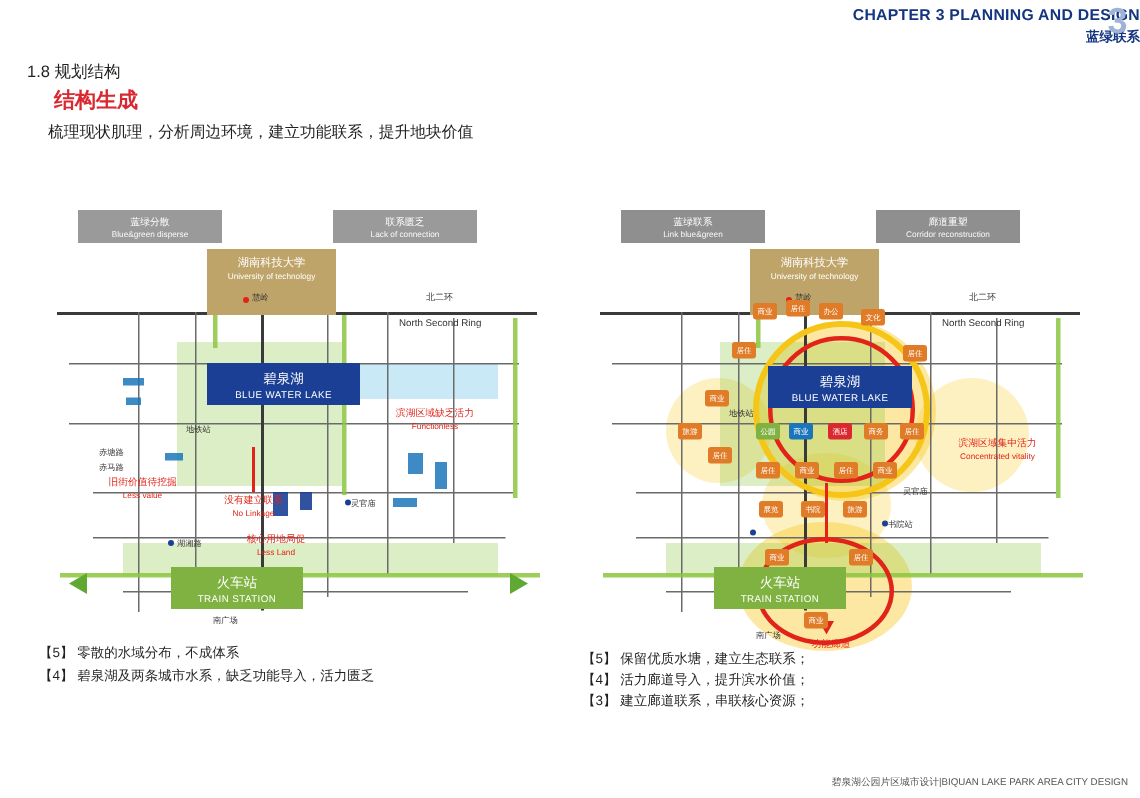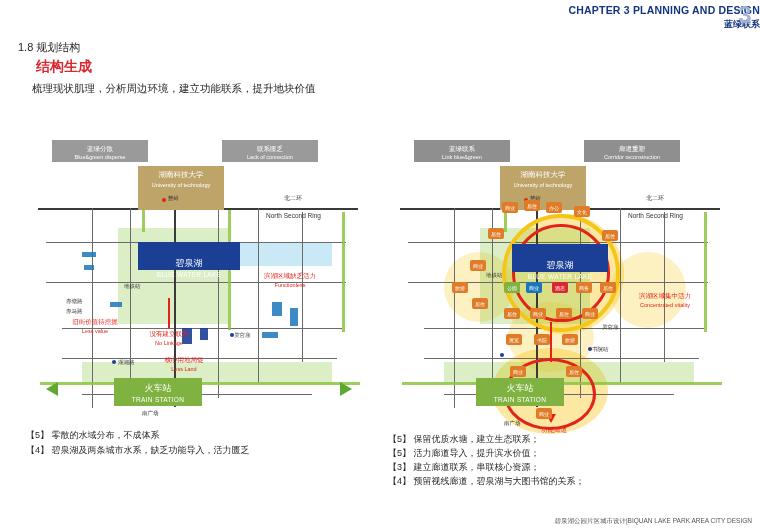--- a/index.html
+++ b/index.html
@@ -34,21 +34,21 @@
   .tag{
     position:absolute;box-sizing:border-box;text-align:center;
     font-size:6.5px;line-height:9px;color:#ffffff;padding-top:4px;
   }
   .tag .en{font-size:5.5px;opacity:.95;display:block;}
   .tag.gray{background:#9a9a9a;}
   .tag.gray2{background:#8f8f8f;}
 
   .blue-box{
     position:absolute;background:#1b3f94;color:#fff;text-align:center;
-    font-size:9px;line-height:11px;padding-top:16px;box-sizing:border-box;
+    font-size:9px;line-height:11px;padding-top:5px;box-sizing:border-box;
   }
   .blue-box .en{display:block;font-size:6.5px;letter-spacing:.3px;}
   .green-box{
     position:absolute;background:#7fb241;color:#fff;text-align:center;
     font-size:9px;line-height:11px;padding-top:5px;box-sizing:border-box;
   }
   .green-box .en{display:block;font-size:6.5px;letter-spacing:.3px;}
   .khaki-box{
     position:absolute;background:#bfa46a;color:#fff;text-align:center;
     font-size:7.5px;line-height:10px;padding-top:4px;box-sizing:border-box;
@@ -324,21 +324,20 @@
 
       <div class="sm" style="left:102px;top:140px;">地铁站</div>
       <div class="sm" style="left:218px;top:192px;">灵官庙</div>
       <div class="sm" style="left:208px;top:214px;">书院站</div>
       <div class="sm" style="left:120px;top:288px;">南广场</div>
       <div class="dot blue" style="left:116px;top:221px;width:4px;height:4px;"></div>
       <div class="dot blue" style="left:204px;top:215px;width:4px;height:4px;"></div>
 
       <div class="bullets" style="left:4px;top:300px;line-height:14px;">
         <div>【5】 保留优质水塘，建立生态联系；</div>
-        <div>【5】 活力廊道导入，提升滨水价值；</div>
+        <div>【4】 活力廊道导入，提升滨水价值；</div>
         <div>【3】 建立廊道联系，串联核心资源；</div>
-        <div>【4】 预留视线廊道，碧泉湖与大图书馆的关系；</div>
       </div>
     </div>
   </div>
 
   <div class="footer">碧泉湖公园片区城市设计|BIQUAN LAKE PARK AREA CITY DESIGN</div>
 </div>
 
 </body></html>

